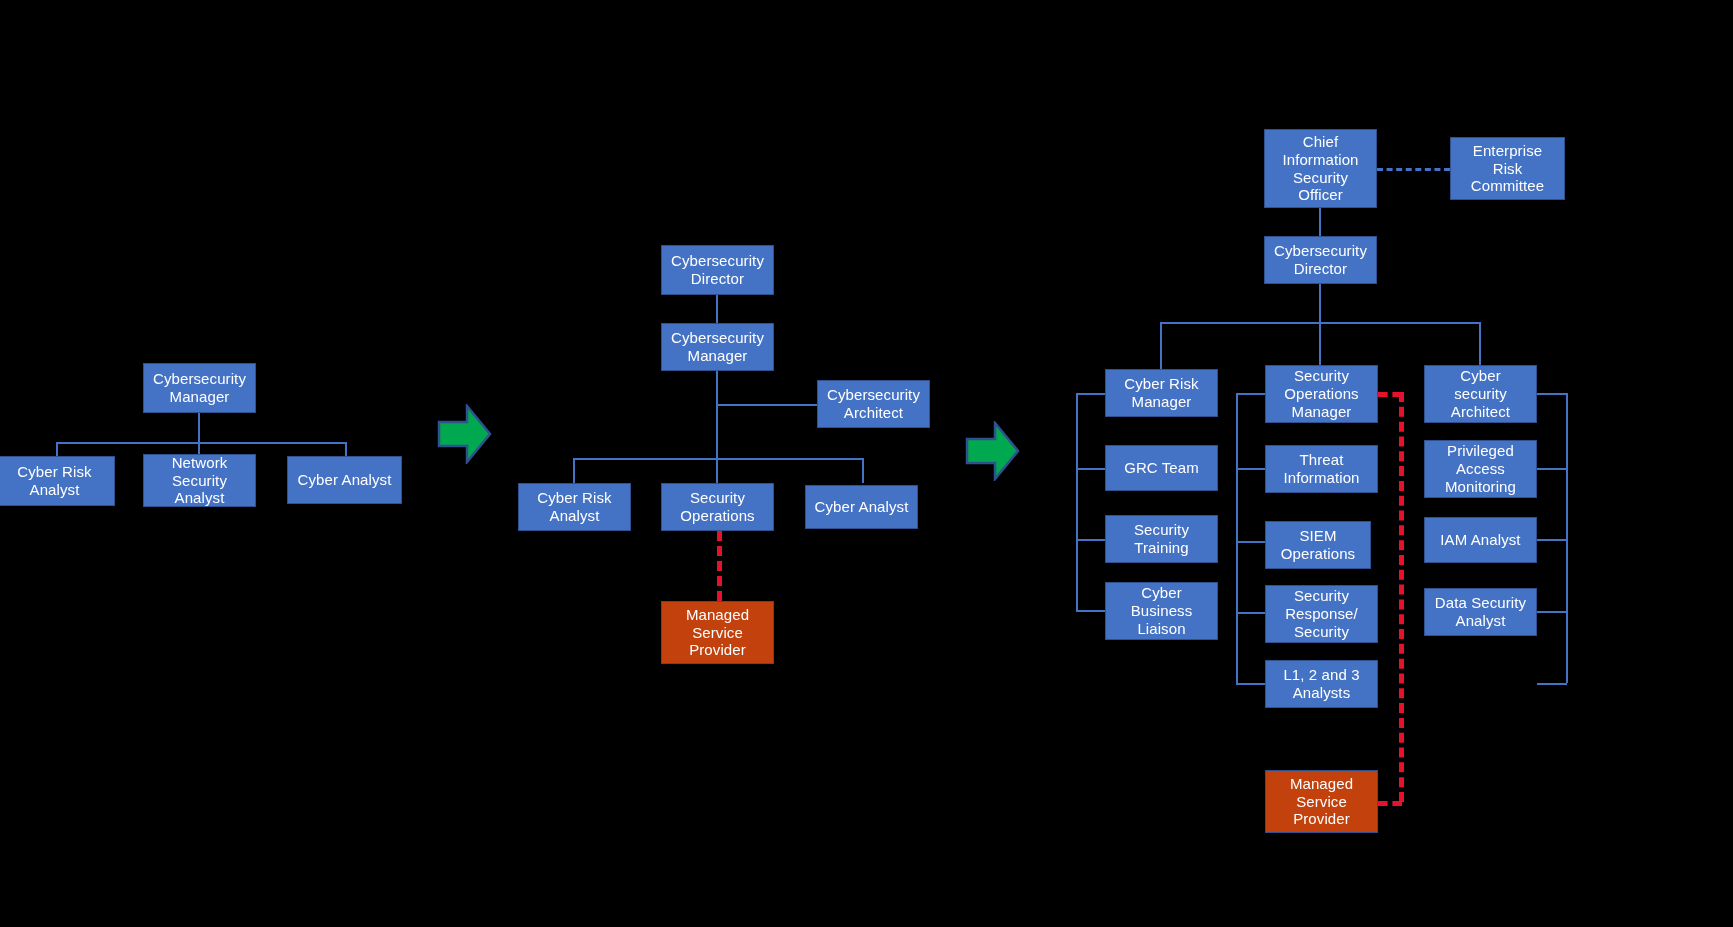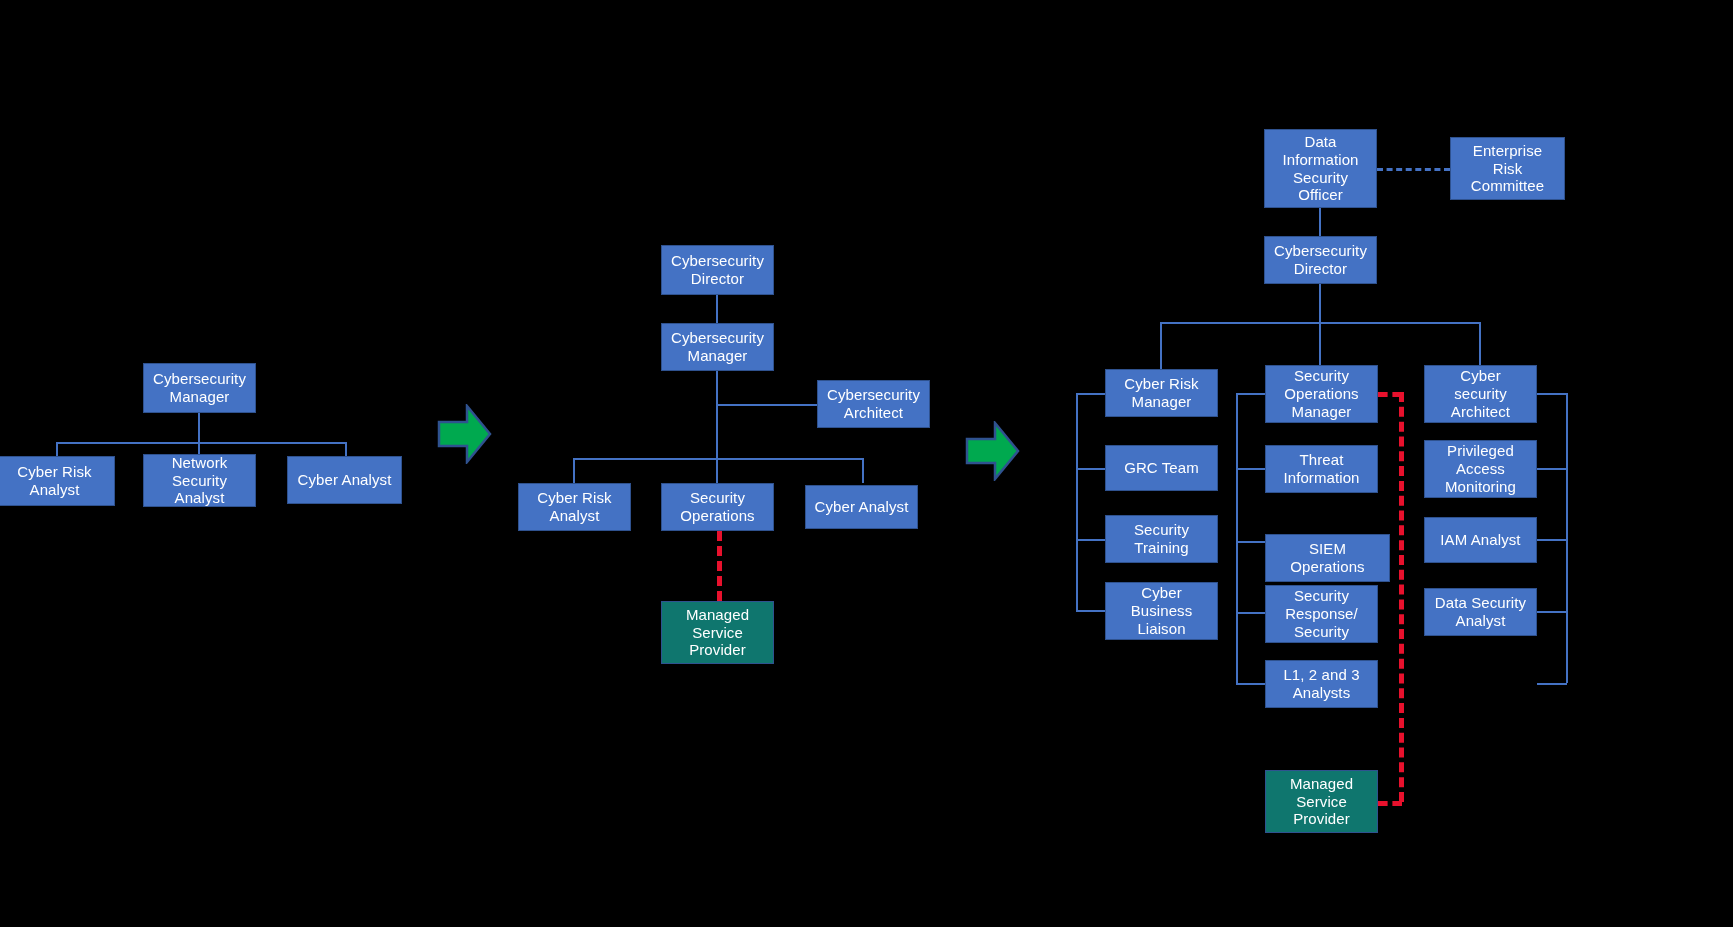--- a/index.html
+++ b/index.html
@@ -16,21 +16,21 @@
     align-items:center;
     justify-content:center;
     text-align:center;
     line-height:1.18;
     font-size:15px;
     letter-spacing:.1px;
     padding:2px 4px;
     z-index:5;
   }
   .node.msp{
-    background:#0f766e;
+    background:#c2410c;
     border:1.5px solid #2F528F;
   }
   .node span{display:block;width:100%;}
 
   
   .ln{position:absolute;background:#4472C4;z-index:1;}
   .ln.h{height:1.5px;}
   .ln.v{width:1.5px;}
 
   .dash{position:absolute;z-index:2;}
@@ -150,21 +150,21 @@
   <div class="arrow" style="left:965px;top:421px;width:55px;height:60px;">
     <svg width="55" height="60" viewBox="0 0 55 60">
       <polygon points="2,18 30,18 30,2 53,30 30,58 30,42 2,42" fill="#00A94F" stroke="#2F528F" stroke-width="2.5"></polygon>
     </svg>
   </div>
 
   <div class="dash h" style="left:1377px;top:168px;width:73px;"></div>
 
   <div class="node" style="left:1264px;top:129px;width:113px;height:79px;">
     <span>
-      <span>Data</span>
+      <span>Chief</span>
       <span>Information</span>
       <span>Security</span>
       <span>Officer</span>
     </span>
   </div>
 
   <div class="node" style="left:1450px;top:137px;width:115px;height:63px;">
     <span>
       <span>Enterprise</span>
       <span>Risk</span>
@@ -231,21 +231,21 @@
       <span>Operations</span>
       <span>Manager</span>
     </span>
   </div>
   <div class="node" style="left:1265px;top:445px;width:113px;height:48px;">
     <span>
       <span>Threat</span>
       <span>Information</span>
     </span>
   </div>
-  <div class="node" style="left:1265px;top:534px;width:125px;height:48px;">
+  <div class="node" style="left:1265px;top:521px;width:106px;height:48px;">
     <span>
       <span>SIEM</span>
       <span>Operations</span>
     </span>
   </div>
   <div class="node" style="left:1265px;top:585px;width:113px;height:58px;">
     <span>
       <span>Security</span>
       <span>Response/</span>
       <span>Security</span>

